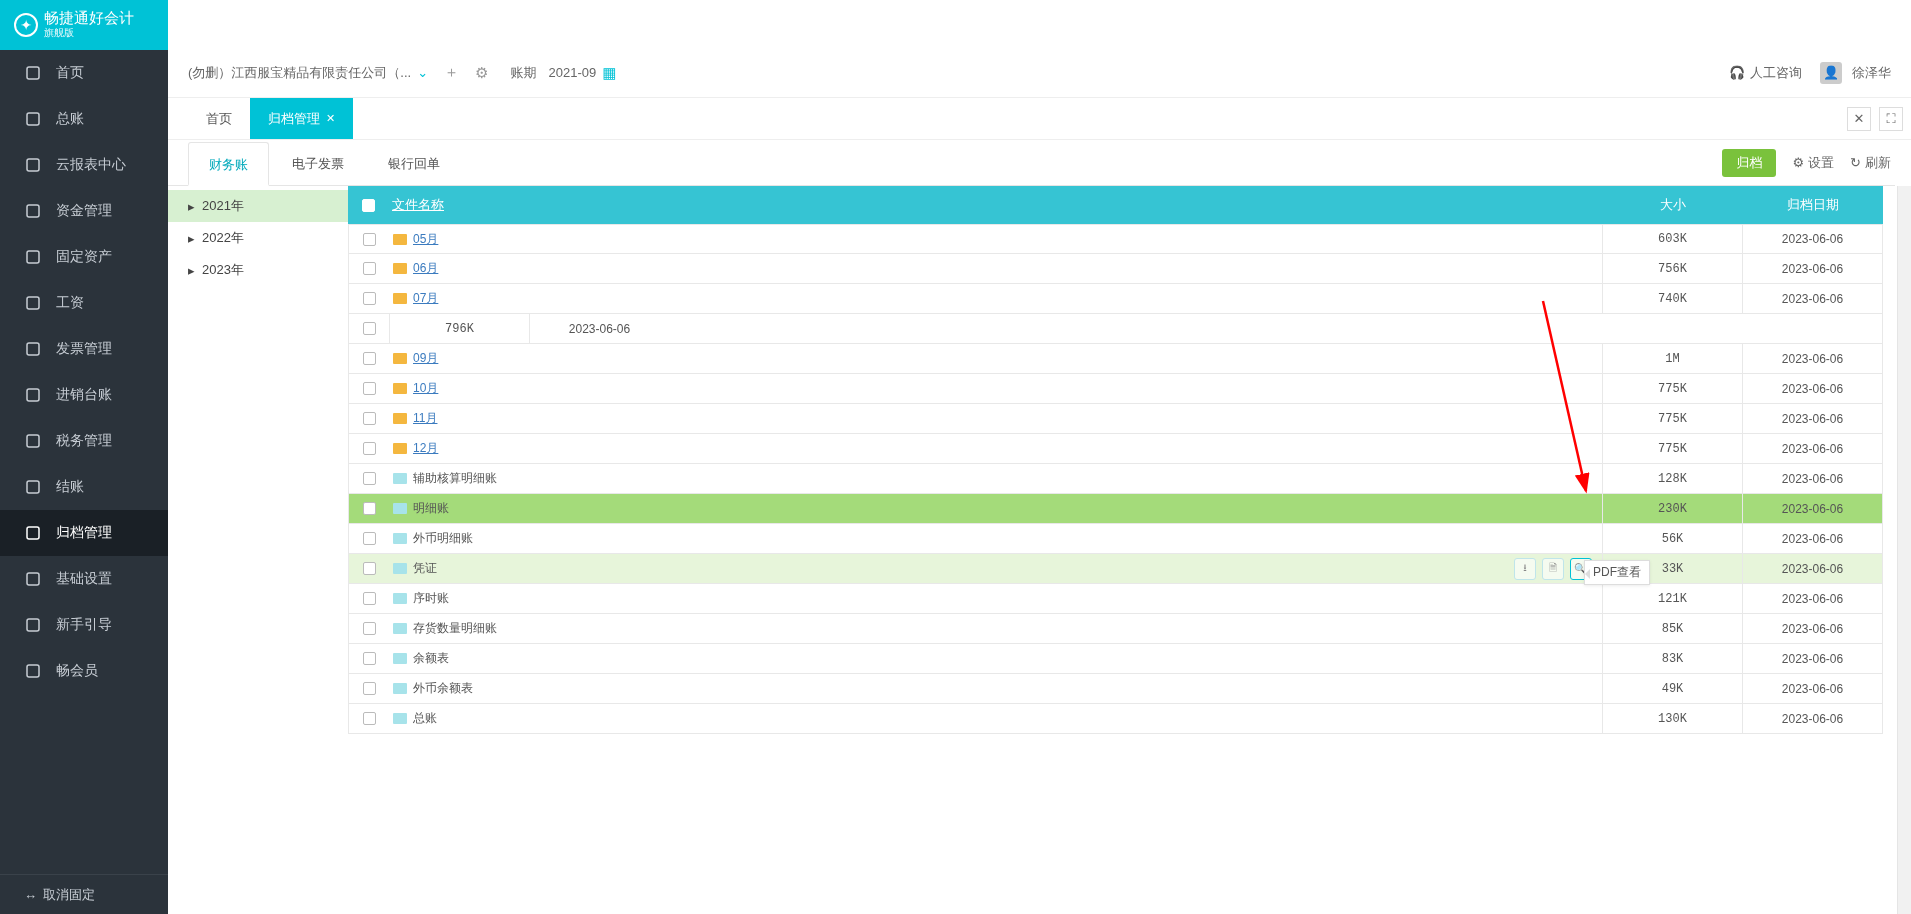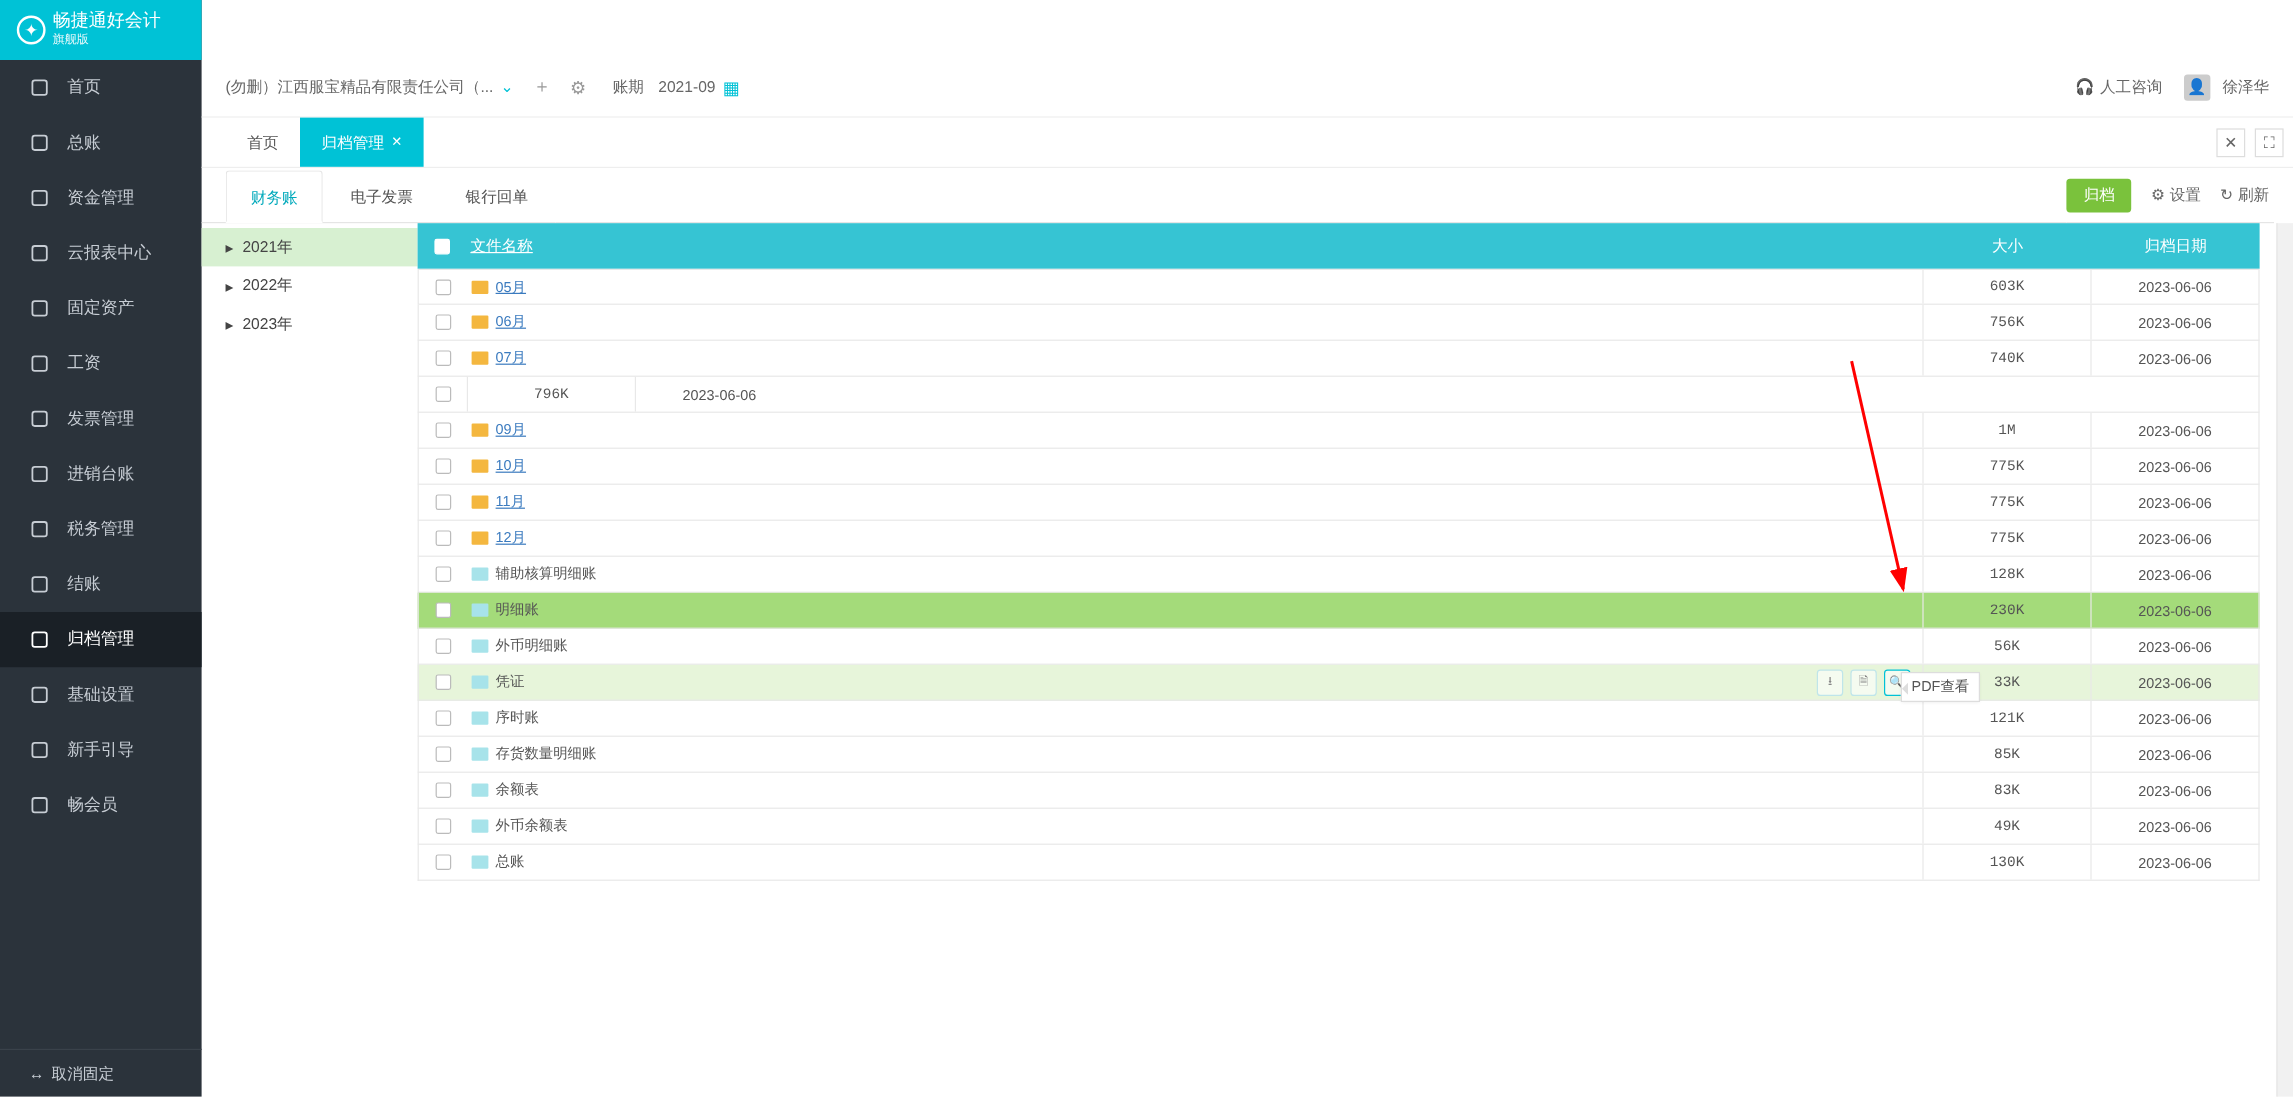--- a/index.html
+++ b/index.html
@@ -124,29 +124,29 @@
             </svg>
           </span>
           <span>总账</span>
         </div>
         <div class="nav-item">
           <span class="nav-icon">
             <svg width="16" height="16" viewBox="0 0 16 16">
               <rect x="2" y="2" width="12" height="12" rx="2"></rect>
             </svg>
           </span>
+          <span>云报表中心</span>
+        </div>
+        <div class="nav-item">
+          <span class="nav-icon">
+            <svg width="16" height="16" viewBox="0 0 16 16">
+              <rect x="2" y="2" width="12" height="12" rx="2"></rect>
+            </svg>
+          </span>
           <span>资金管理</span>
-        </div>
-        <div class="nav-item">
-          <span class="nav-icon">
-            <svg width="16" height="16" viewBox="0 0 16 16">
-              <rect x="2" y="2" width="12" height="12" rx="2"></rect>
-            </svg>
-          </span>
-          <span>云报表中心</span>
         </div>
         <div class="nav-item">
           <span class="nav-icon">
             <svg width="16" height="16" viewBox="0 0 16 16">
               <rect x="2" y="2" width="12" height="12" rx="2"></rect>
             </svg>
           </span>
           <span>固定资产</span>
         </div>
         <div class="nav-item">

